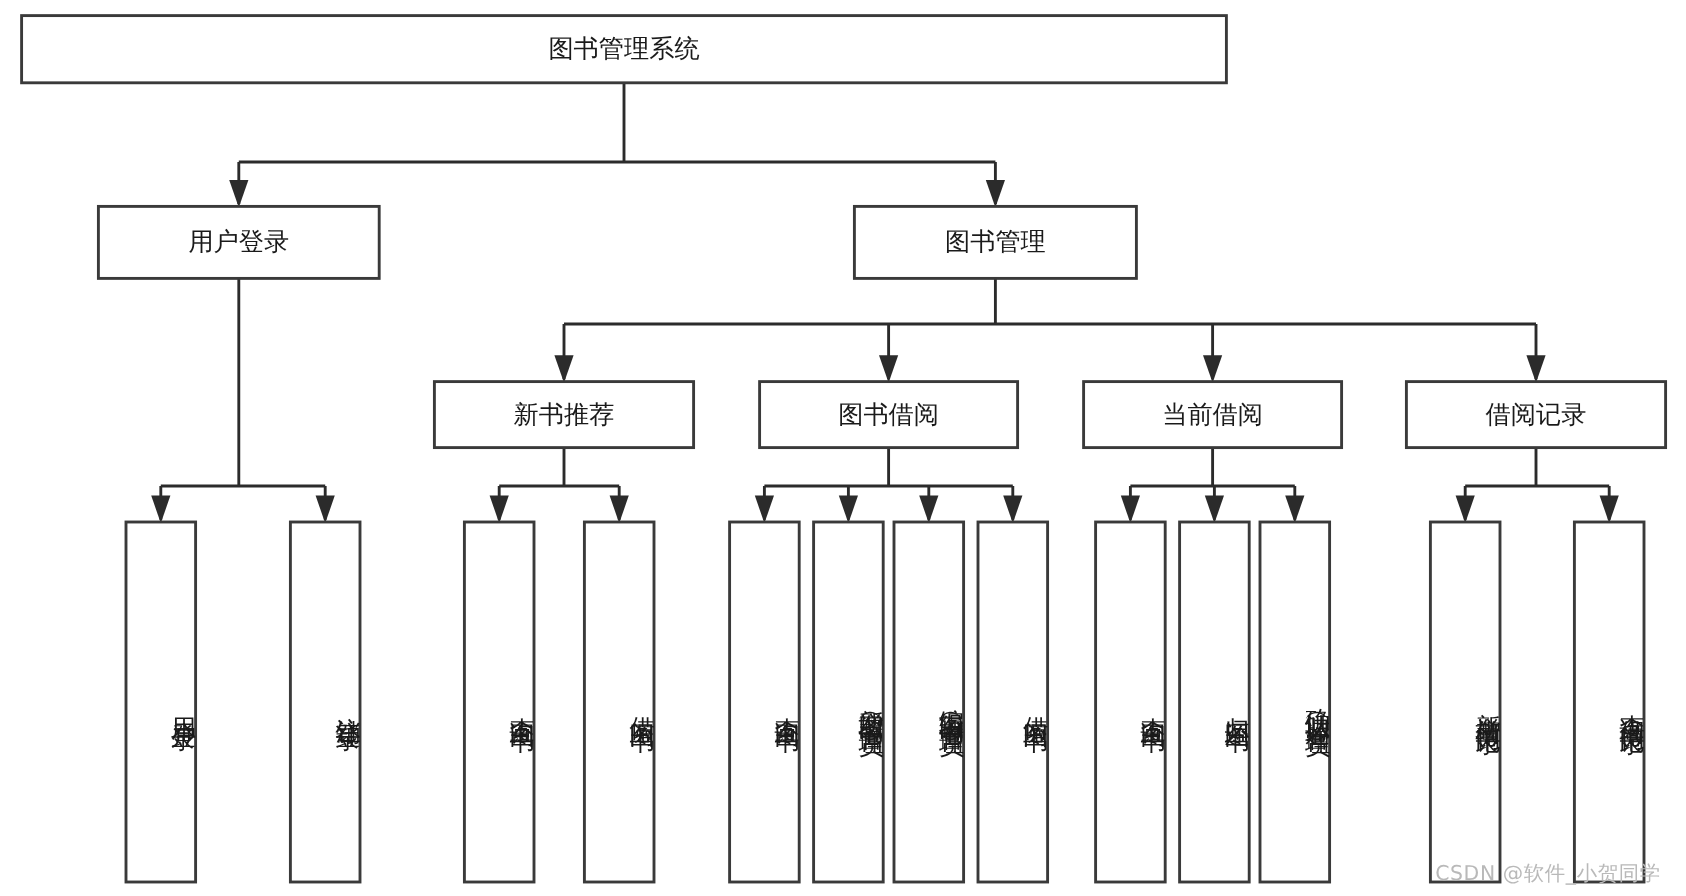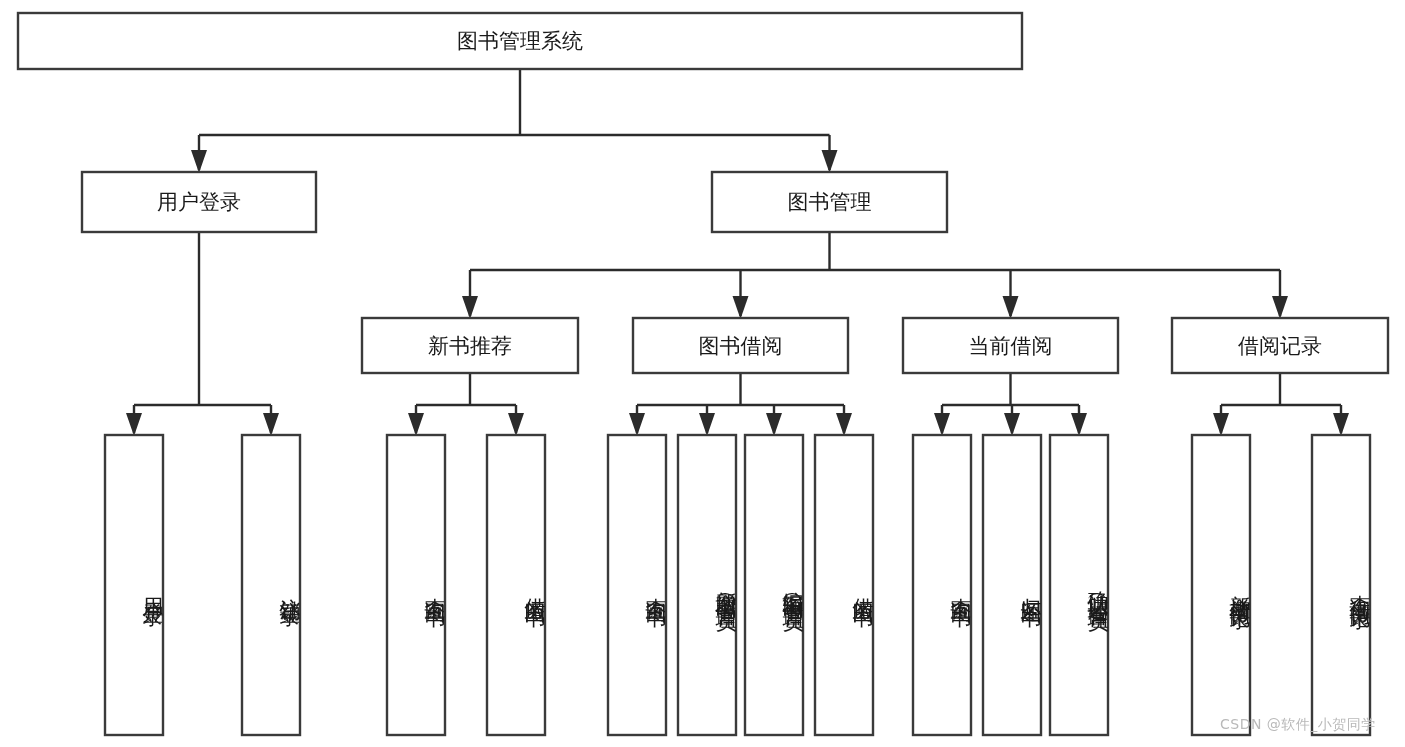--- a/index.html
+++ b/index.html
@@ -61,25 +61,24 @@
     white-space: nowrap;
     text-align: center;
     display: flex;
     align-items: flex-start;
     justify-content: center;
     pointer-events: none;
   }
   .watermark {
     position: absolute;
     font-family: "DejaVu Sans", "Liberation Sans", sans-serif;
-    font-size: 14px;
+    font-size: 17px;
     color: #b9b9b9;
     white-space: nowrap;
     letter-spacing: 0.5px;
-    margin-left: 24px;
   }
 </style>
 </head>
 <body>
 
 <div id="diagram-root">
 
   <svg id="flow-svg" viewBox="0 0 1405 747">
 
     <g id="connector-layer">

